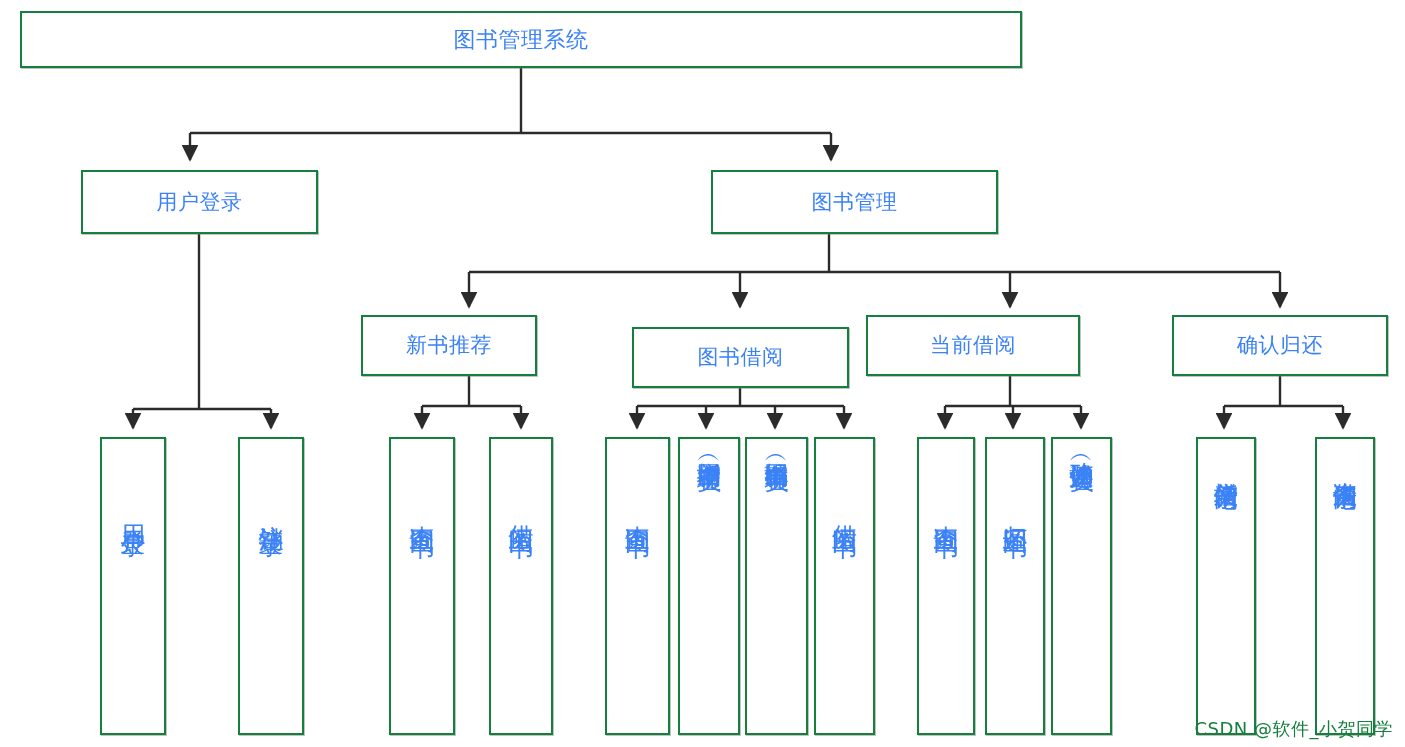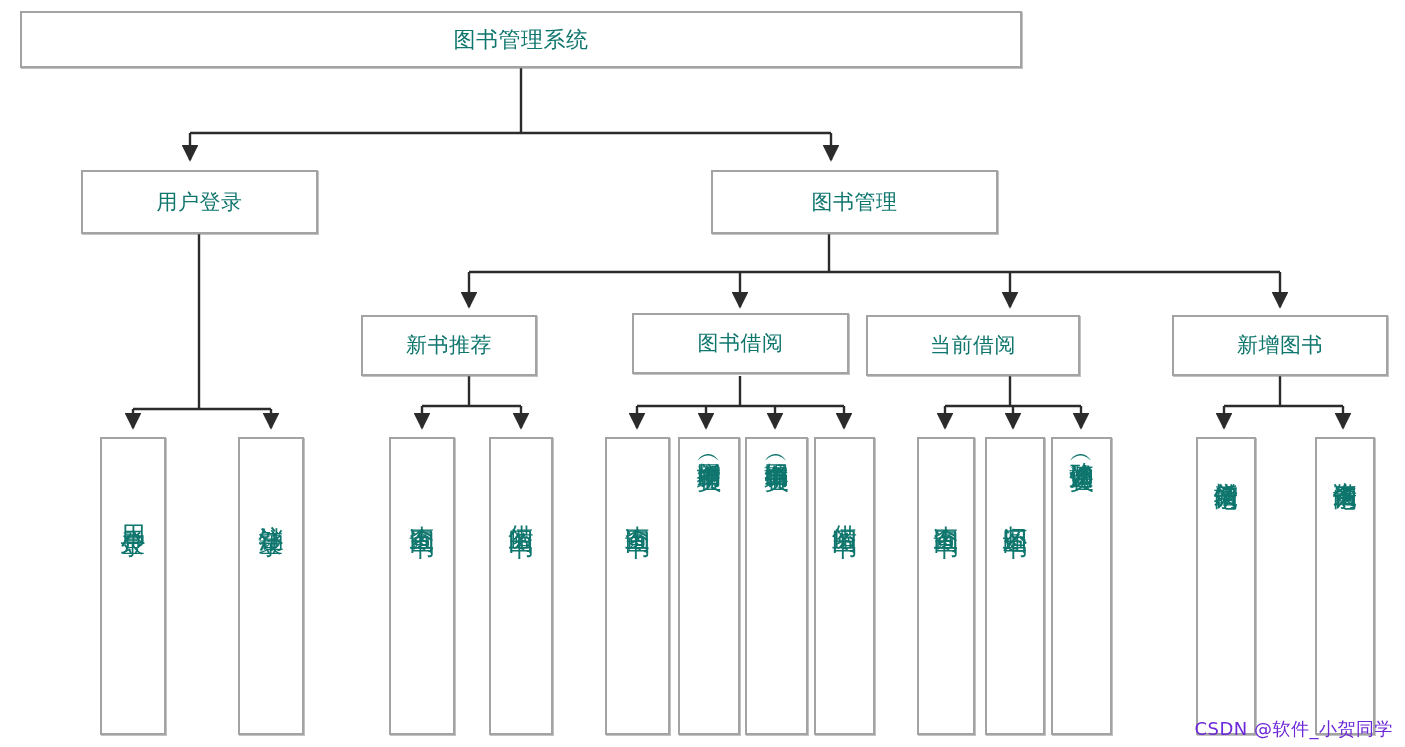--- a/index.html
+++ b/index.html
@@ -22,25 +22,25 @@
     left: 0;
     top: 0;
     width: 1405px;
     height: 747px;
     pointer-events: none;
   }
   .node {
     position: absolute;
     box-sizing: border-box;
     background: #ffffff;
-    border: 2px solid #a3a3a3;
+    border: 2px solid #15803d;
     display: flex;
     align-items: center;
     justify-content: center;
-    color: #0f766e;
+    color: #3b82f6;
     box-shadow: 1px 1px 0 rgba(120,120,120,0.45);
     text-align: right;
   }
   .node .label {
     display: block;
     line-height: 1.18;
     letter-spacing: 0.5px;
   }
   .node.horiz .label {
     writing-mode: horizontal-tb;
@@ -61,21 +61,21 @@
   }
   .node.vert.tight .label {
     font-size: 24px;
     letter-spacing: 1px;
   }
   .watermark {
     position: absolute;
     right: 12px;
     bottom: 6px;
     font-size: 18px;
-    color: #6d28d9;
+    color: #15803d;
     white-space: nowrap;
     letter-spacing: 0.5px;
   }
 </style>
 </head>
 <body>
 
 <div id="canvas">
 
   <svg class="edges" viewBox="0 0 1405 747" xmlns="http://www.w3.org/2000/svg">
@@ -135,28 +135,28 @@
   <div class="node horiz" style="left:81px; top:170px; width:237px; height:64px;">
     <span class="label">用户登录</span>
   </div>
   <div class="node horiz" style="left:711px; top:170px; width:287px; height:64px;">
     <span class="label">图书管理</span>
   </div>
 
   <div class="node horiz" style="left:361px; top:315px; width:176px; height:61px;">
     <span class="label">新书推荐</span>
   </div>
-  <div class="node horiz" style="left:632px; top:313px; width:217px; height:61px;">
+  <div class="node horiz" style="left:632px; top:327px; width:217px; height:61px;">
     <span class="label">图书借阅</span>
   </div>
   <div class="node horiz" style="left:866px; top:315px; width:214px; height:61px;">
     <span class="label">当前借阅</span>
   </div>
   <div class="node horiz" style="left:1172px; top:315px; width:216px; height:61px;">
-    <span class="label">新增图书</span>
+    <span class="label">确认归还</span>
   </div>
 
   <div class="node vert" style="left:100px; top:437px; width:66px; height:298px; padding-top:66px;">
     <span class="label">用户登录</span>
   </div>
   <div class="node vert" style="left:238px; top:437px; width:66px; height:298px; padding-top:66px;">
     <span class="label">注销登录</span>
   </div>
 
   <div class="node vert" style="left:389px; top:437px; width:66px; height:298px; padding-top:66px;">

